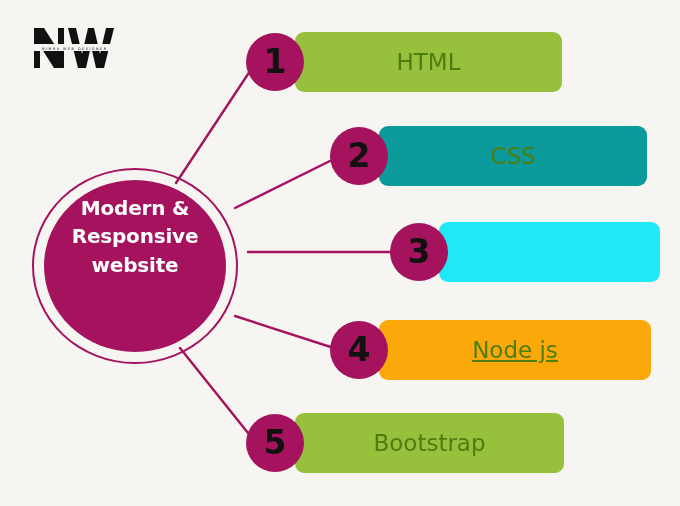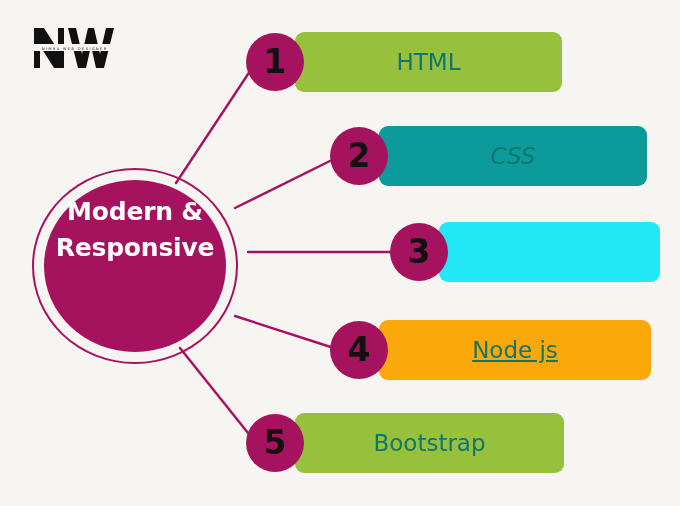--- a/index.html
+++ b/index.html
@@ -67,21 +67,21 @@
     border-radius: 50%;
   }
   #hub-label {
     position: absolute;
     left: -8px;
     top: 26px;
     width: 222px;
     text-align: center;
     color: #ffffff;
     font-weight: bold;
-    font-size: 25px;
+    font-size: 20px;
     line-height: 1.42;
     letter-spacing: -0.2px;
     z-index: 4;
   }
 
   
   .branch {
     position: absolute;
     height: 60px;
   }
@@ -90,21 +90,21 @@
     top: 0;
     height: 60px;
     border-radius: 9px;
     box-sizing: border-box;
   }
   .bar-label {
     position: absolute;
     top: 0;
     height: 60px;
     line-height: 60px;
-    color: #0f766e;
+    color: #4d7c0f;
     font-size: 23px;
     text-align: center;
     white-space: nowrap;
   }
   .badge {
     position: absolute;
     top: 1px;
     width: 58px;
     height: 58px;
     border-radius: 50%;
@@ -147,34 +147,35 @@
       <line x1="180" y1="348" x2="256" y2="443"></line>
     </g>
   </svg>
 
   <div id="hub">
     <div id="hub-ring"></div>
     <div id="hub-disc"></div>
     <div id="hub-label">
       <div>Modern &amp;</div>
       <div>Responsive</div>
+      <div>website</div>
     </div>
   </div>
 
   <div class="branch" style="left:246px; top:32px; width:280px;">
     <div class="bar" style="left:49px; width:267px; background:#97c13c;"></div>
     <div class="bar-label" style="left:49px; width:267px;">HTML</div>
     <div class="badge" style="left:0px;">
       <span class="badge-num">1</span>
     </div>
   </div>
 
   <div class="branch" style="left:330px; top:126px; width:280px;">
     <div class="bar" style="left:49px; width:268px; background:#0d9a9a;"></div>
-    <div class="bar-label" style="left:49px; width:268px;font-style:italic;">CSS</div>
+    <div class="bar-label" style="left:49px; width:268px;">CSS</div>
     <div class="badge" style="left:0px;">
       <span class="badge-num">2</span>
     </div>
   </div>
 
   <div class="branch" style="left:390px; top:222px; width:300px;">
     <div class="bar" style="left:49px; width:221px; background:#22e7f7;"></div>
     <div class="badge" style="left:0px;">
       <span class="badge-num">3</span>
     </div>

